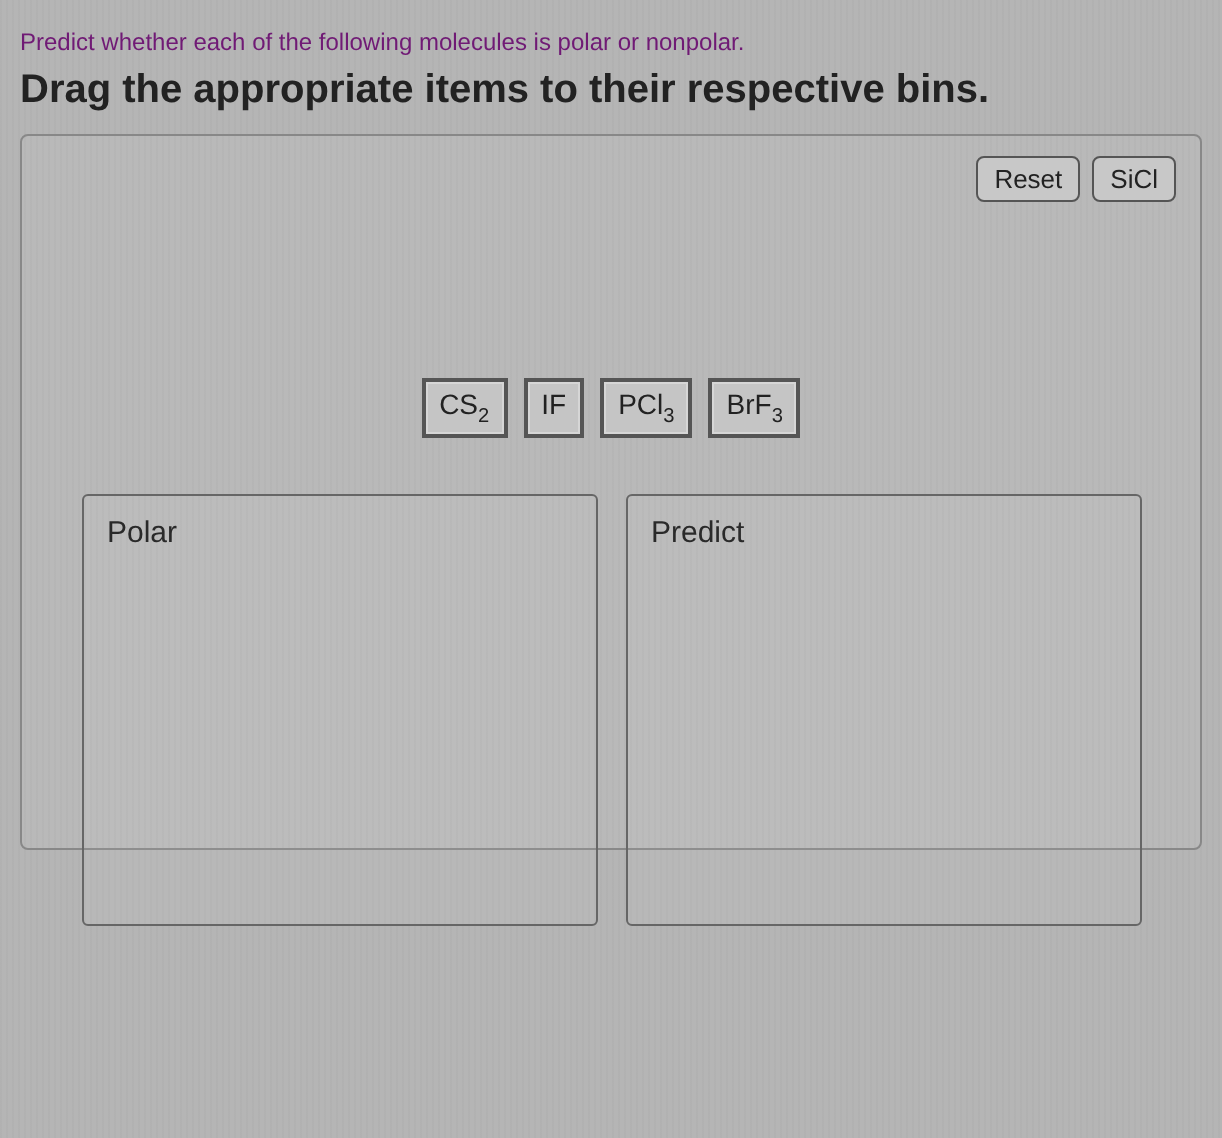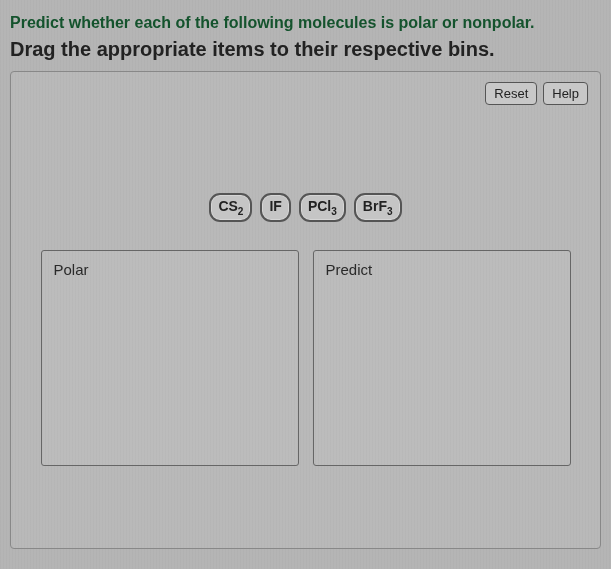--- a/index.html
+++ b/index.html
@@ -10,38 +10,37 @@
     body {
       background: #b5b5b5;
       background-image: repeating-linear-gradient(90deg, rgba(0,0,0,0.02) 0px, rgba(0,0,0,0.02) 1px, transparent 1px, transparent 3px);
       font-family: Arial, Helvetica, sans-serif;
       width: 611px;
       height: 569px;
       padding: 14px 10px 10px 10px;
       color: #2a2a2a;
     }
     .prompt-line {
-      font-size: 16px;
+      font-size: 12px;
       margin-bottom: 6px;
-      color: #14532d;
-      font-weight: bold;
+      color: #701a75;
     }
     .instruction-line {
       font-size: 20px;
       font-weight: bold;
       margin-bottom: 10px;
       color: #222;
     }
     .panel {
       border: 1px solid #888;
       border-radius: 4px;
       background: rgba(255,255,255,0.06);
       padding: 10px 12px 14px 12px;
       position: relative;
-      height: 478px;
+      height: 358px;
     }
     .top-buttons {
       display: flex;
       justify-content: flex-end;
       gap: 6px;
       margin-bottom: 8px;
     }
     .btn {
       border: 1px solid #555;
       border-radius: 4px;
@@ -53,24 +52,24 @@
     }
     .items-row {
       display: flex;
       justify-content: center;
       gap: 8px;
       margin-top: 88px;
       margin-bottom: 28px;
     }
     .chip {
       border: 2px solid #555;
-      border-radius: 11px;
+      border-radius: 0;
       padding: 3px 7px;
       font-size: 14px;
-      font-weight: bold;
+      font-weight: normal;
       background: #c5c5c5;
       cursor: grab;
       color: #222;
       box-shadow: inset 0 0 0 1px rgba(255,255,255,0.3);
     }
     .bins-row {
       display: flex;
       gap: 14px;
       justify-content: center;
       padding: 0 4px;
@@ -94,21 +93,21 @@
   </style>
 </head>
 <body>
 
 <div class="prompt-line">Predict whether each of the following molecules is polar or nonpolar.</div>
 <div class="instruction-line">Drag the appropriate items to their respective bins.</div>
 
 <div class="panel">
   <div class="top-buttons">
     <button class="btn">Reset</button>
-    <button class="btn">Help</button>
+    <button class="btn">SiCl</button>
   </div>
 
   <div class="items-row">
     <div class="chip">CS<sub>2</sub></div>
     <div class="chip">IF</div>
     <div class="chip">PCl<sub>3</sub></div>
     <div class="chip">BrF<sub>3</sub></div>
   </div>
 
   <div class="bins-row">

